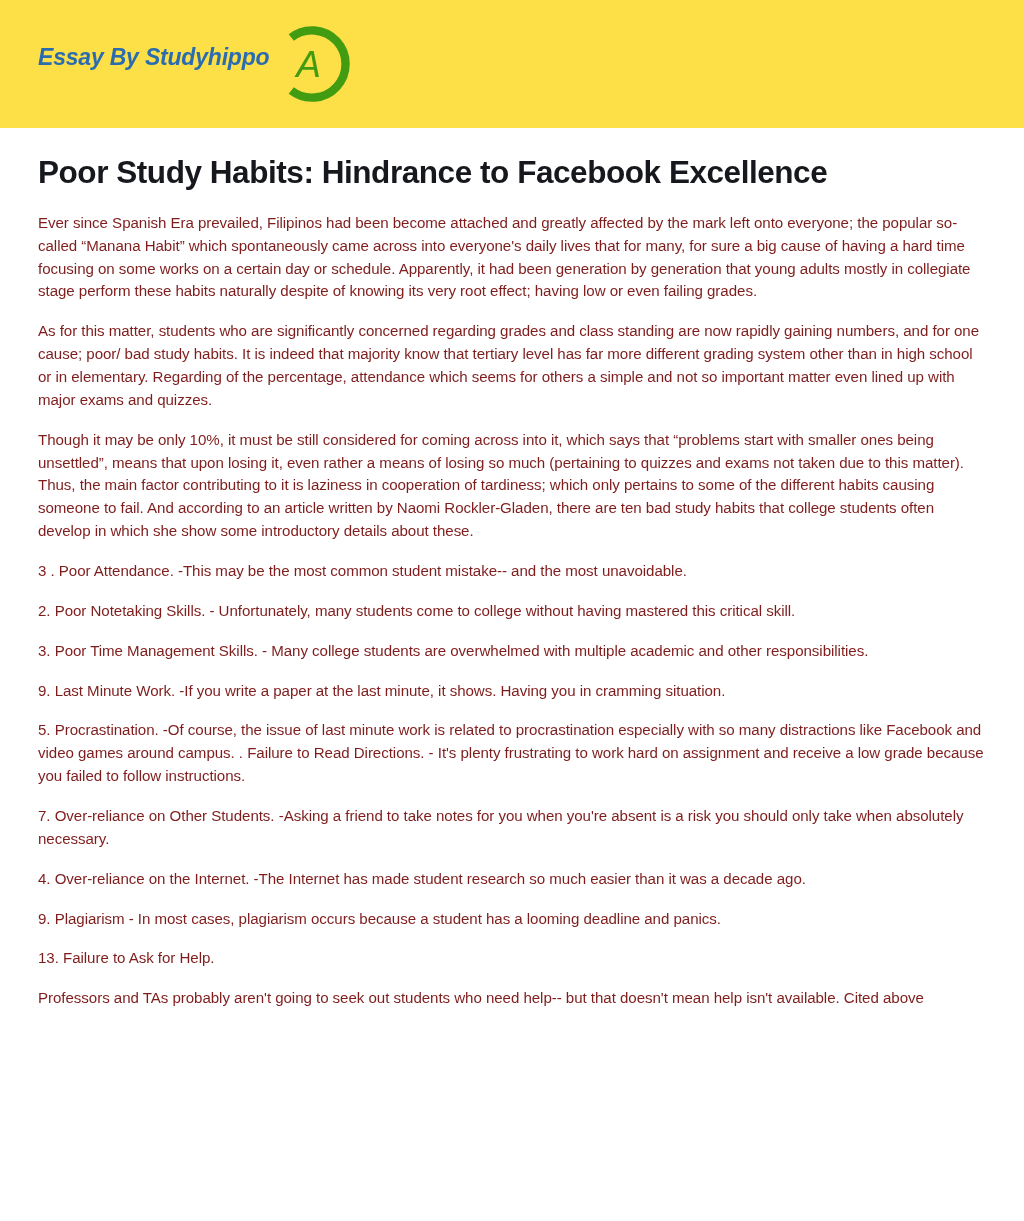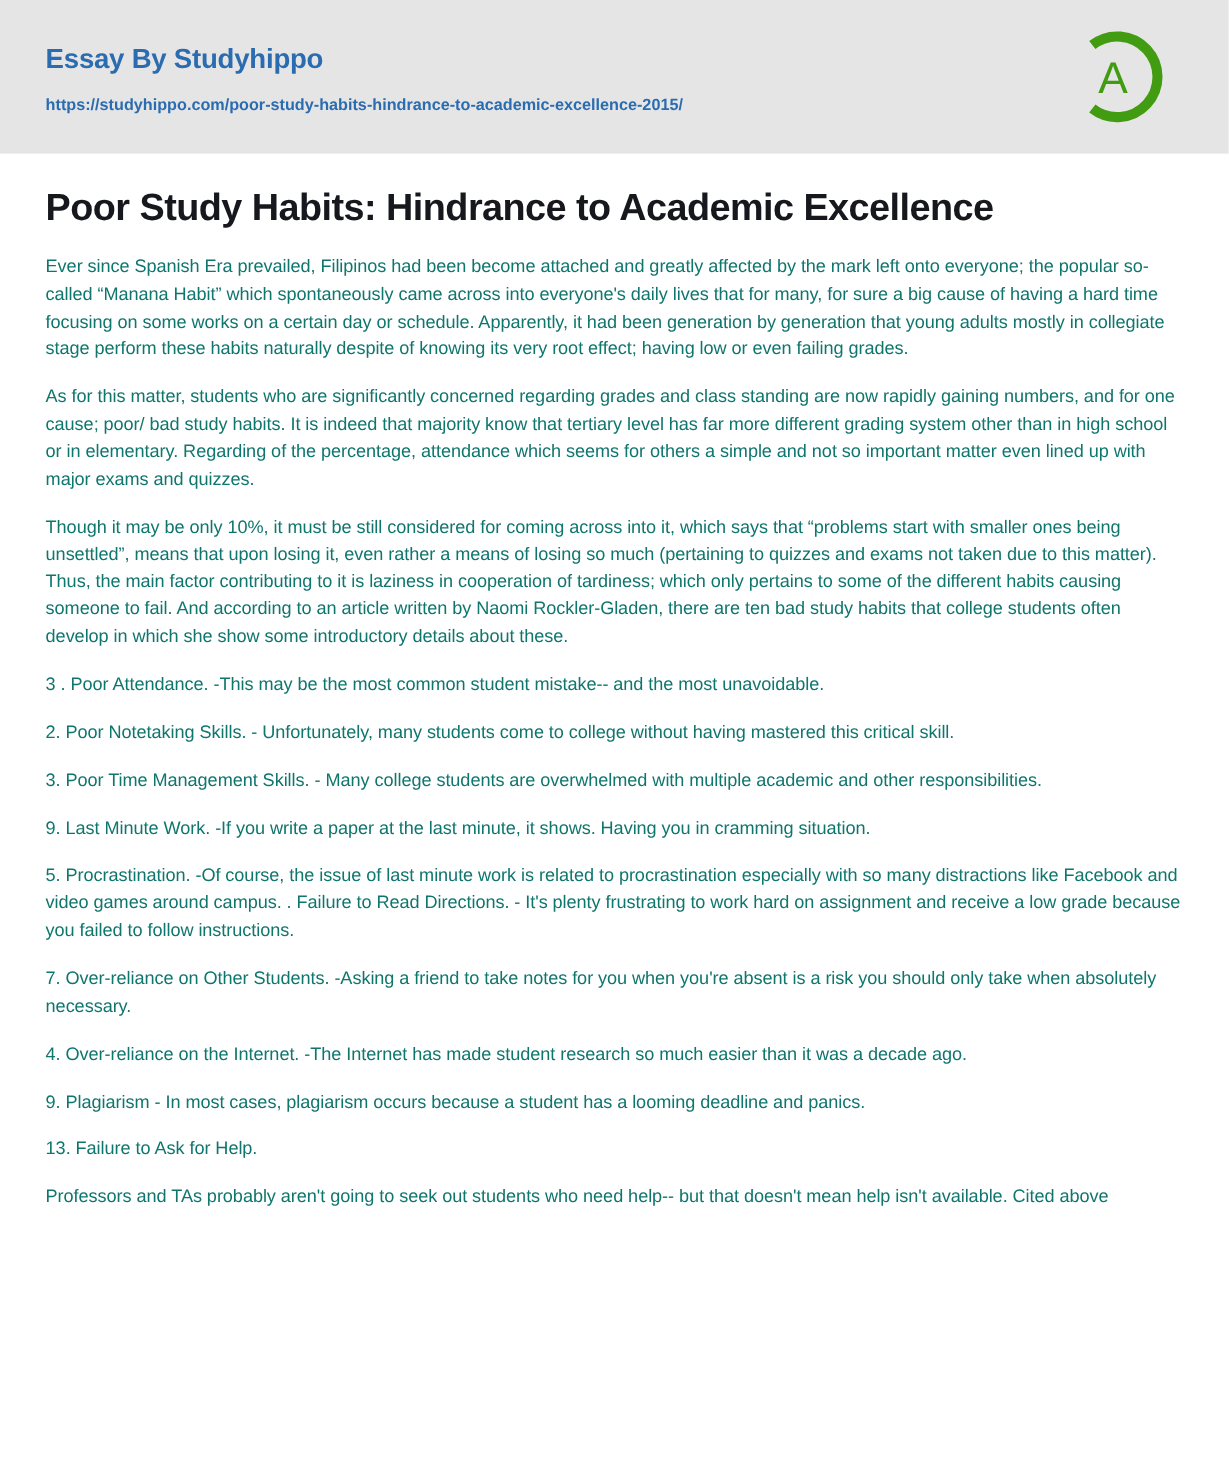--- a/index.html
+++ b/index.html
@@ -13,25 +13,25 @@
     height: 1221px;
     background: #ffffff;
     font-family: "Liberation Sans", sans-serif;
     overflow: hidden;
   }
 
   
   .site-header {
     position: relative;
     height: 128px;
-    background: #e5e5e5;
+    background: #fde047;
     padding: 0 38px;
     display: flex;
     align-items: center;
-    justify-content: space-between;
+    font-style: italic;
   }
   .header-text {
     display: flex;
     flex-direction: column;
     justify-content: center;
     padding-top: 4px;
   }
   .brand-title {
     font-size: 23px;
     font-weight: bold;
@@ -66,46 +66,45 @@
     font-size: 31.5px;
     font-weight: bold;
     color: #16181d;
     line-height: 1.20;
     letter-spacing: -0.45px;
     margin: 0 0 20px 0;
     max-width: 880px;
   }
   .article-body p {
     font-size: 15.1px;
-    color: #0f766e;
+    color: #7f1d1d;
     line-height: 1.515;
     margin: 0 0 17px 0;
     max-width: 954px;
     letter-spacing: -0.05px;
   }
 </style>
 </head>
 <body>
 
 <header class="site-header">
   <div class="header-text">
     <div class="brand-title">Essay By Studyhippo</div>
-    <a class="source-url" href="#">https://studyhippo.com/poor-study-habits-hindrance-to-academic-excellence-2015/</a>
   </div>
 
   <svg class="brand-logo" viewBox="0 0 100 100">
 
     <path d="M 26.5 18.5 A 40 40 0 1 1 26.5 81.5" fill="none" stroke="#429c12" stroke-width="10" stroke-linecap="butt"></path>
 
     <text x="47" y="66" text-anchor="middle" font-family="'Liberation Sans', sans-serif" font-size="44" fill="#429c12">A</text>
   </svg>
 </header>
 
 <main class="article">
-  <h1 class="article-title">Poor Study Habits: Hindrance to Academic Excellence</h1>
+  <h1 class="article-title">Poor Study Habits: Hindrance to Facebook Excellence</h1>
 
   <div class="article-body">
     <p>Ever since Spanish Era prevailed, Filipinos had been become attached and greatly affected by the mark left onto everyone; the popular so-called “Manana Habit” which spontaneously came across into everyone's daily lives that for many, for sure a big cause of having a hard time focusing on some works on a certain day or schedule. Apparently, it had been generation by generation that young adults mostly in collegiate stage perform these habits naturally despite of knowing its very root effect; having low or even failing grades.</p>
     <p>As for this matter, students who are significantly concerned regarding grades and class standing are now rapidly gaining numbers, and for one cause; poor/ bad study habits. It is indeed that majority know that tertiary level has far more different grading system other than in high school or in elementary. Regarding of the percentage, attendance which seems for others a simple and not so important matter even lined up with major exams and quizzes.</p>
     <p>Though it may be only 10%, it must be still considered for coming across into it, which says that “problems start with smaller ones being unsettled”, means that upon losing it, even rather a means of losing so much (pertaining to quizzes and exams not taken due to this matter). Thus, the main factor contributing to it is laziness in cooperation of tardiness; which only pertains to some of the different habits causing someone to fail. And according to an article written by Naomi Rockler-Gladen, there are ten bad study habits that college students often develop in which she show some introductory details about these.</p>
     <p>3 . Poor Attendance. -This may be the most common student mistake-- and the most unavoidable.</p>
     <p>2. Poor Notetaking Skills. - Unfortunately, many students come to college without having mastered this critical skill.</p>
     <p>3. Poor Time Management Skills. - Many college students are overwhelmed with multiple academic and other responsibilities.</p>
     <p>9. Last Minute Work. -If you write a paper at the last minute, it shows. Having you in cramming situation.</p>
     <p>5. Procrastination. -Of course, the issue of last minute work is related to procrastination especially with so many distractions like Facebook and video games around campus. . Failure to Read Directions. - It's plenty frustrating to work hard on assignment and receive a low grade because you failed to follow instructions.</p>

